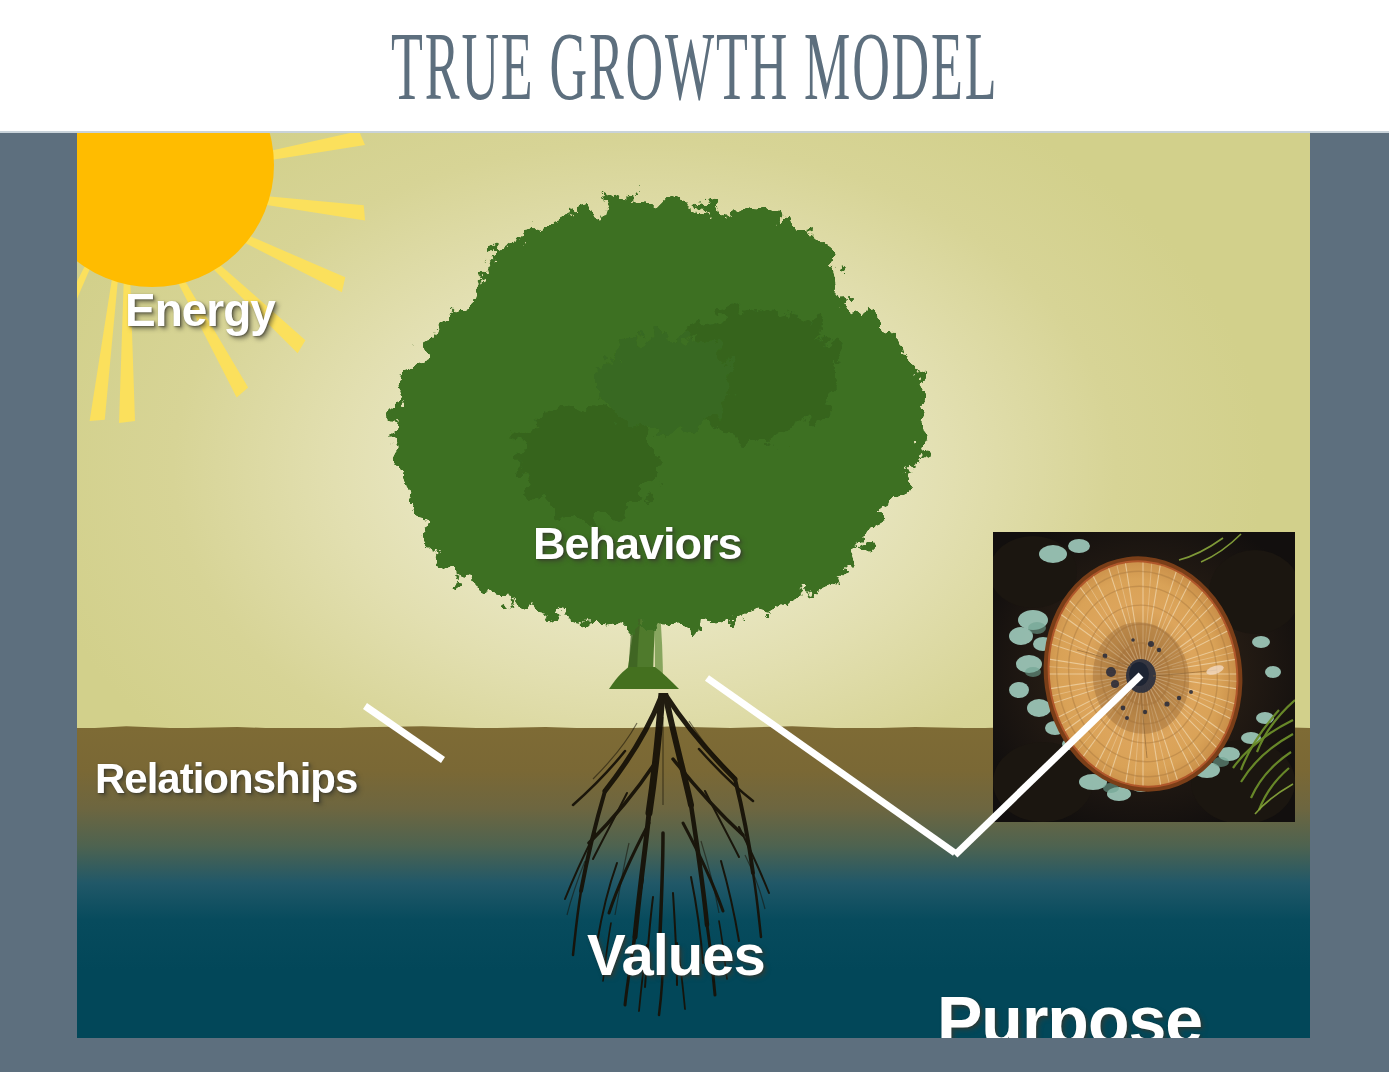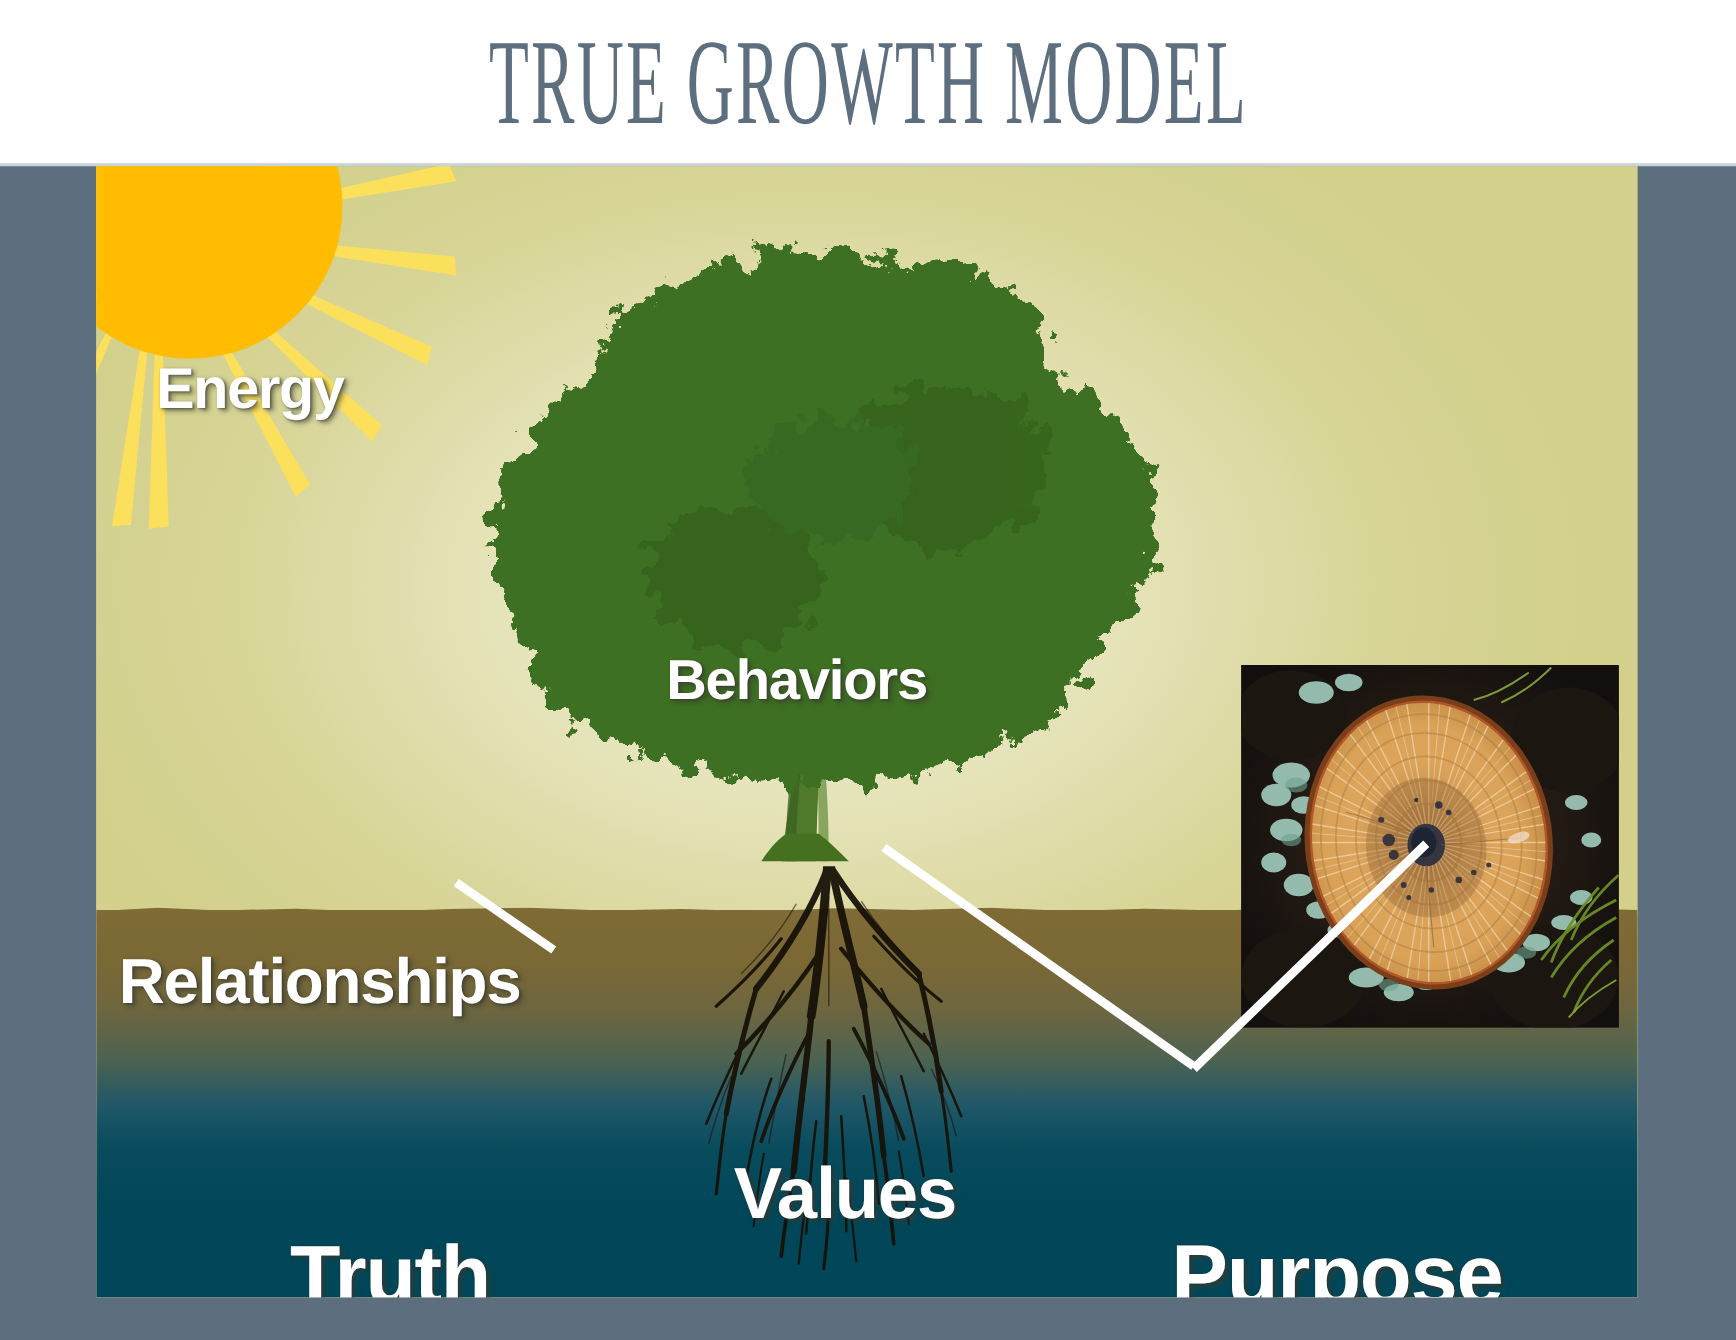--- a/index.html
+++ b/index.html
@@ -109,21 +109,21 @@
     color:#ffffff;
     font-weight:bold;
     white-space:nowrap;
     text-shadow:
       3px 3px 4px rgba(60,60,50,0.55),
       1px 1px 2px rgba(40,40,35,0.6);
     letter-spacing:-1px;
   }
   .lbl-energy{left:48px;top:150px;font-size:46px;}
   .lbl-behaviors{left:456px;top:385px;font-size:45px;}
-  .lbl-relationships{left:18px;top:622px;font-size:51px;}
+  .lbl-relationships{left:18px;top:622px;font-size:42px;}
   .lbl-values{left:510px;top:788px;font-size:58px;}
   .lbl-truth{left:155px;top:848px;font-size:66px;}
   .lbl-purpose{left:860px;top:848px;font-size:68px;}
 </style>
 </head>
 <body>
 
 <div id="stage">
 
   <div class="title-band">
@@ -461,17 +461,16 @@
         <line x1="878" y1="720" x2="630" y2="545"></line>
 
         <line x1="878" y1="722" x2="1064" y2="542"></line>
       </g>
     </svg>
 
     <div class="lbl lbl-energy">Energy</div>
     <div class="lbl lbl-behaviors">Behaviors</div>
     <div class="lbl lbl-relationships">Relationships</div>
     <div class="lbl lbl-values">Values</div>
-    <div class="lbl lbl-truth">Truth</div>
     <div class="lbl lbl-purpose">Purpose</div>
 
   </div>
 </div>
 
 </body></html>

